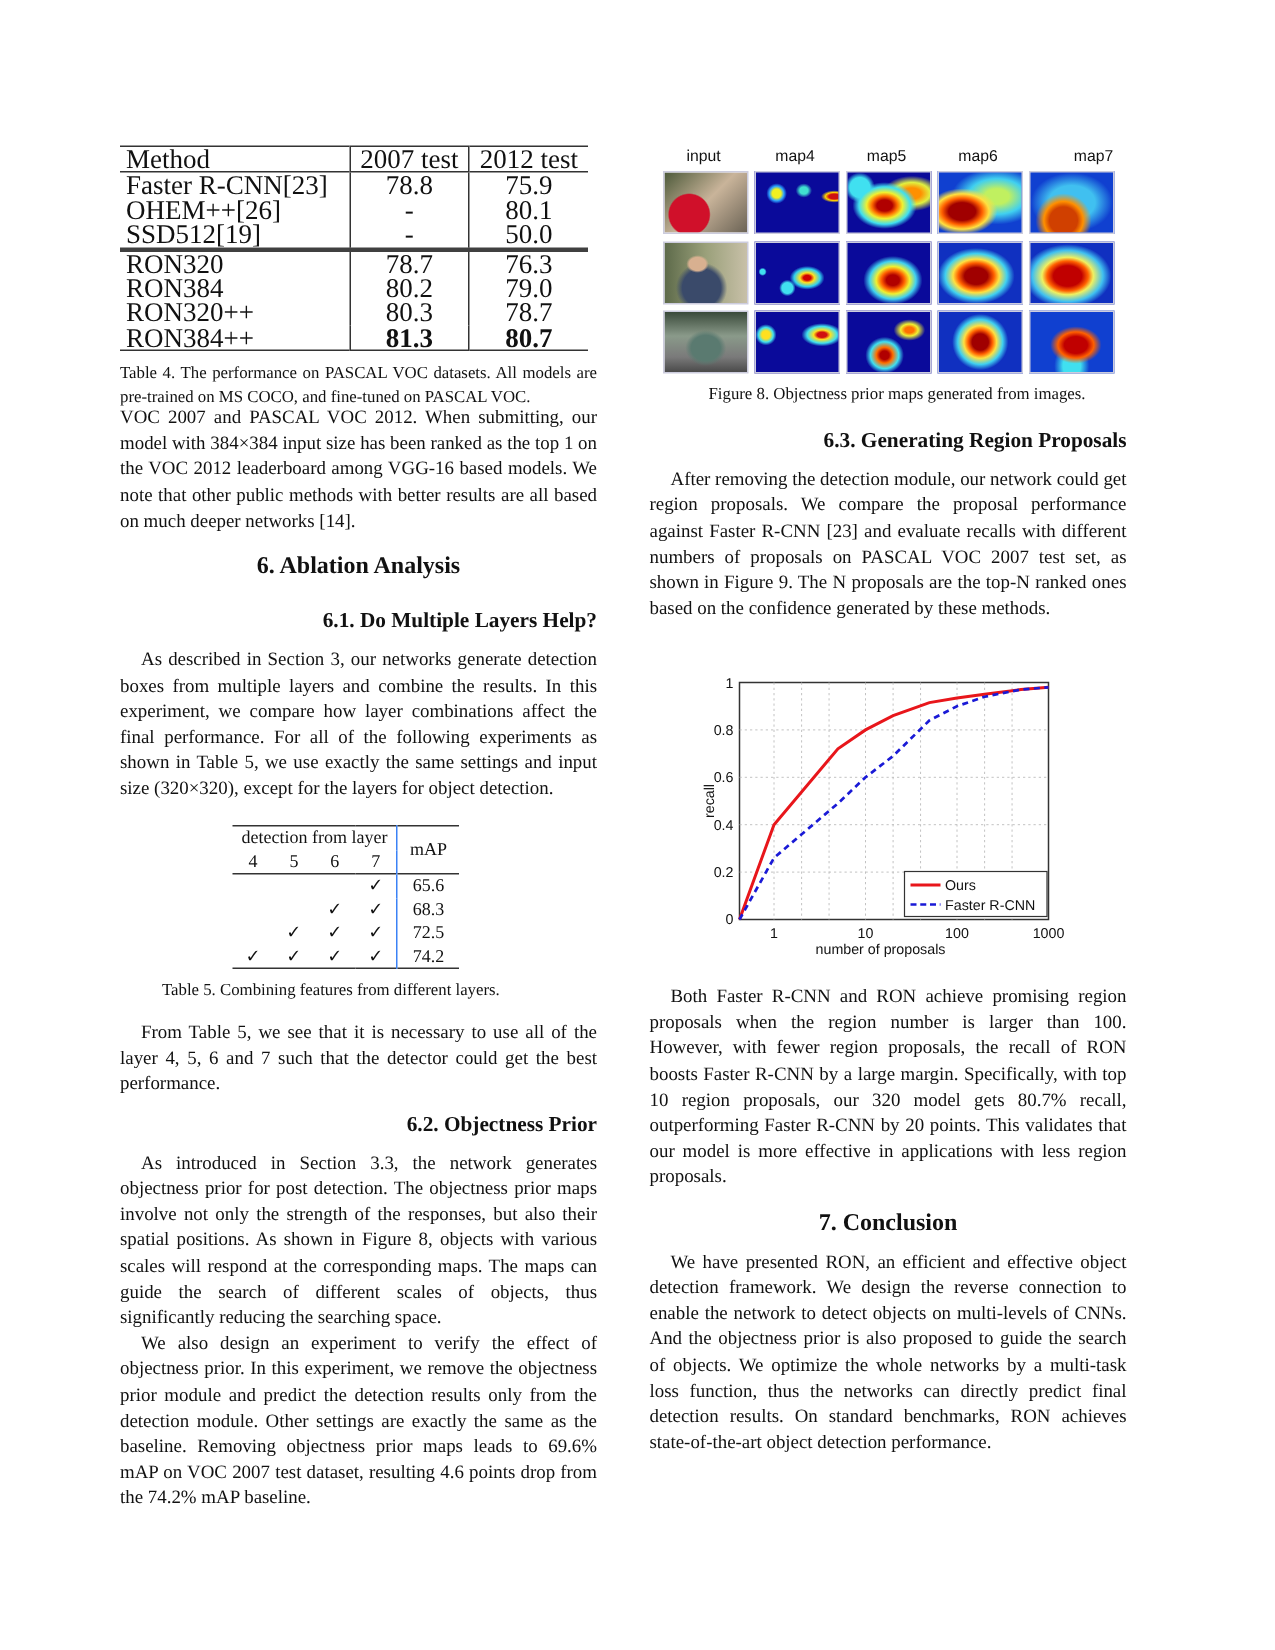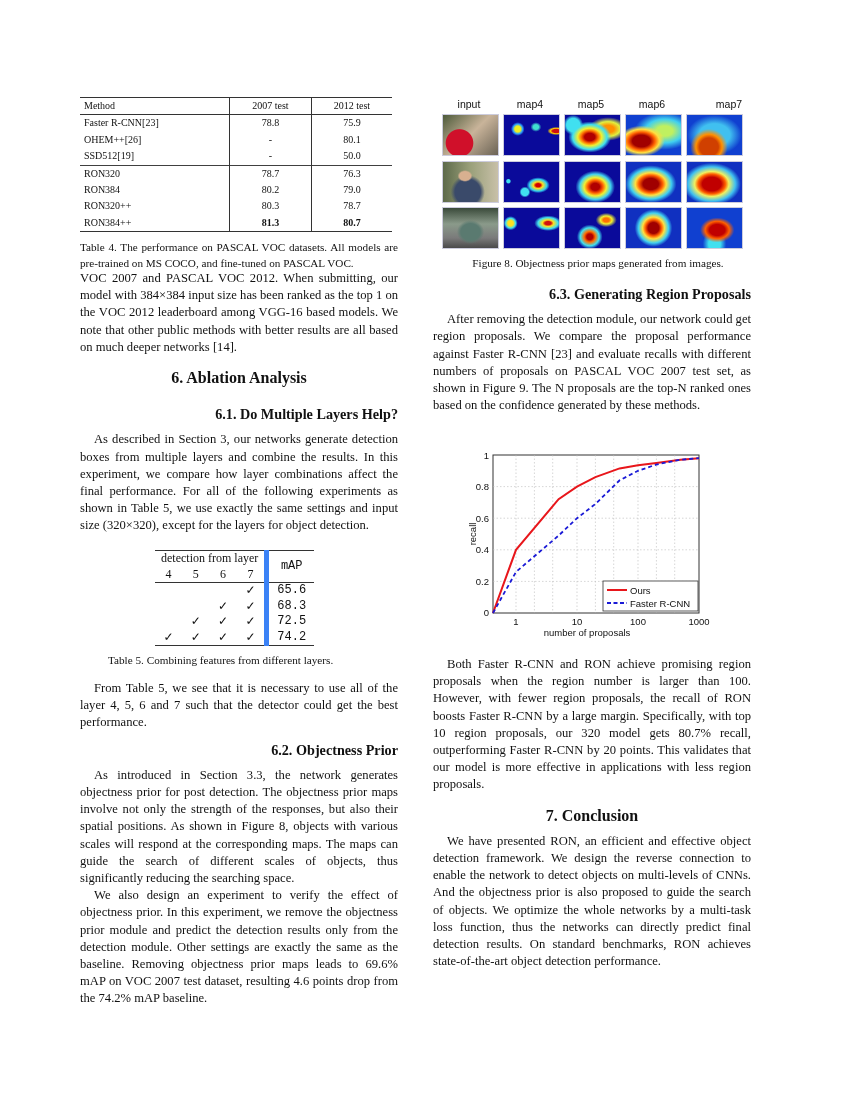--- a/index.html
+++ b/index.html
@@ -8,31 +8,31 @@
   .col { position:absolute; width:318px; font-size:12.6px; line-height:17.2px; }
   .left { left:80px; }
   .right { left:433px; }
   p { margin:0; text-align:justify; }
   p.indent { text-indent:14px; }
   h2 { font-size:16px; font-weight:bold; margin:0;text-align:center; }
   h3 { font-size:14.2px; font-weight:bold; margin:0;text-align:right; }
   .caption { font-size:11.2px; line-height:15.5px; text-align:justify; }
   .center { text-align:center; }
   table { border-collapse:collapse; }
-  table.t4 { width:312px; font-size:10px; }
+  table.t4 { width:312px; font-size:18px; }
   table.t4 td, table.t4 th { padding:0 4px; line-height:16.4px; font-weight:normal; }
   table.t4 .m { text-align:left; }
   table.t4 .c { text-align:center; border-left:1px solid #333; }
   table.t4 thead tr { border-top:1px solid #333; border-bottom:1px solid #333; }
-  table.t4 tr.sep { border-top:1px solid #404040; }
+  table.t4 tr.sep { border-top:3px solid #404040; }
   table.t4 tbody tr.last { border-bottom:1px solid #333; }
   b { font-weight:bold; }
   table.t5 { font-size:12px; }
   table.t5 td { padding:0 6px; line-height:15.5px; text-align:center; }
-  table.t5 .map { border-left:5px solid #3b82f6; padding:0 8px;font-family:Liberation Mono, monospace; }
+  table.t5 .map { border-left:1px solid #3b82f6; padding:0 8px; }
   table.t5 tr.top { border-top:1px solid #333; }
   table.t5 tr.hsep { border-top:1px solid #333; }
   table.t5 tr.bot { border-bottom:1px solid #333; }
   .fig8 { position:absolute; left:440px; top:98px; width:330px; }
   .fig8 .hdr { position:absolute; top:0; font-family:"Liberation Sans","DejaVu Sans",sans-serif; font-size:10.5px; width:58px; text-align:center; }
   .tile { position:absolute; width:57px; height:42px; border:1px solid #ccd; box-sizing:border-box; }
   .chart { position:absolute; left:460px; top:448px; width:260px; height:195px; font-family:"Liberation Sans","DejaVu Sans",sans-serif; }
   .chart svg text { font-family:"Liberation Sans","DejaVu Sans",sans-serif; }
 </style>
 </head>

